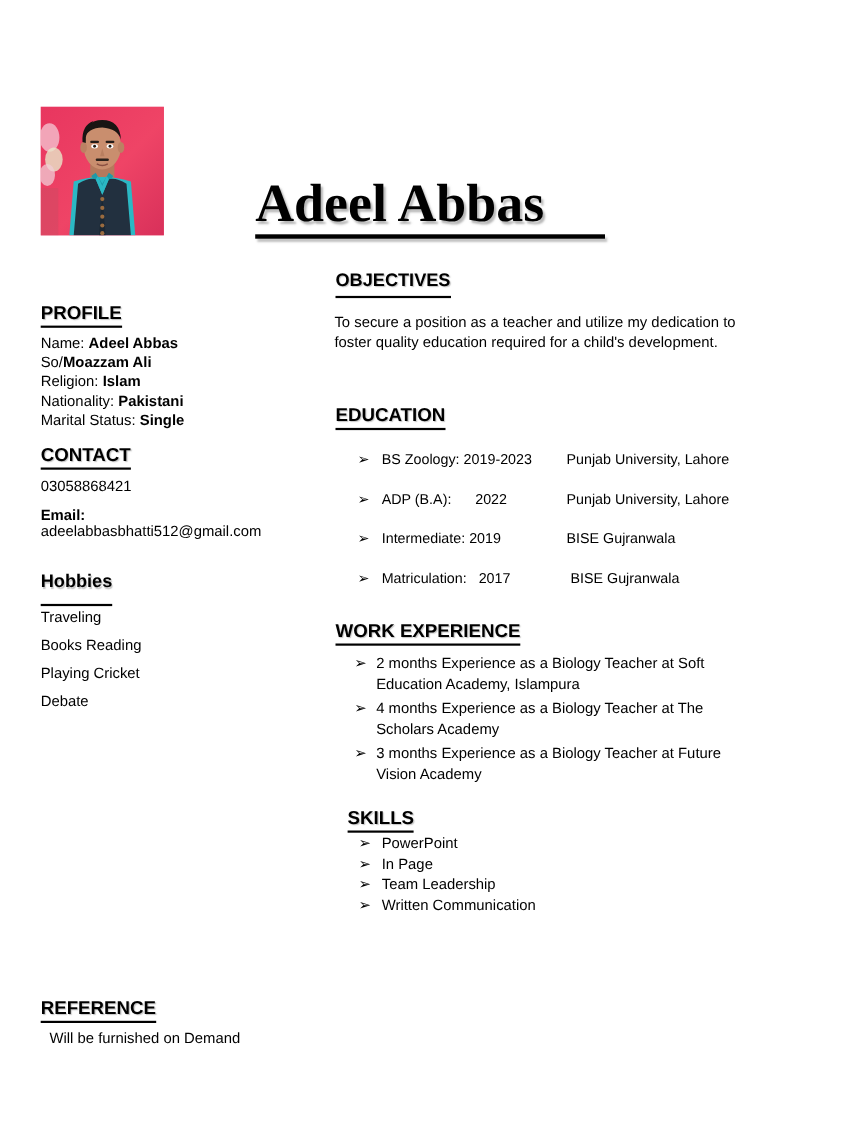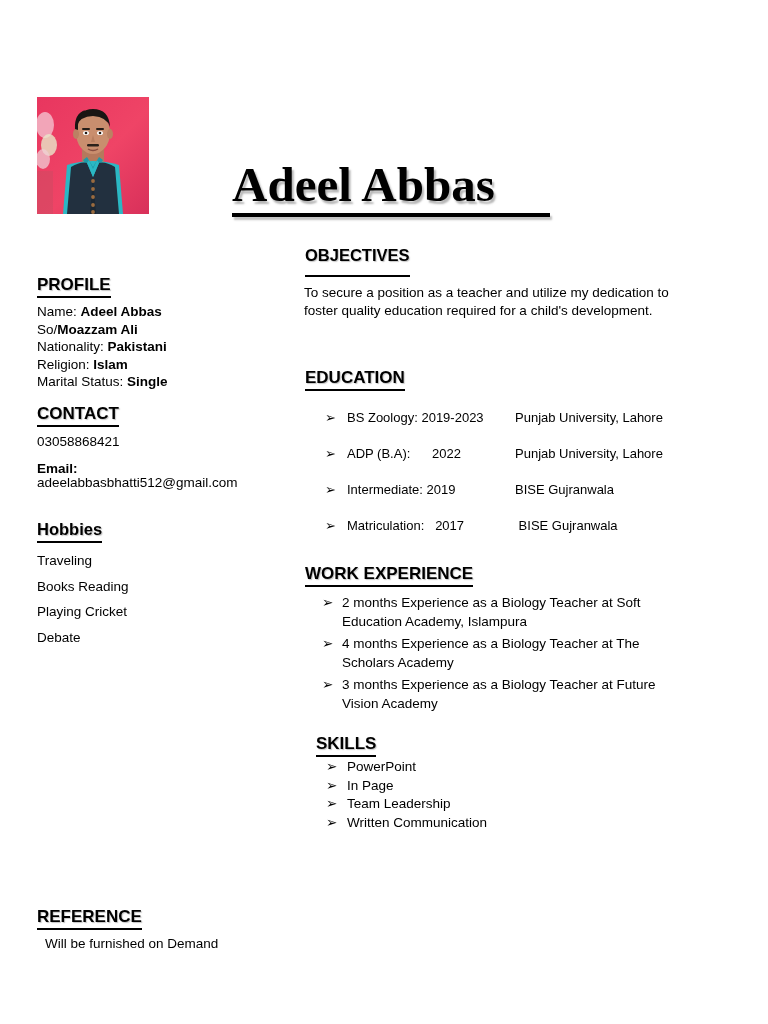--- a/index.html
+++ b/index.html
@@ -87,38 +87,38 @@
   }
   #contact-email-label {
     position: absolute; left: 37px; top: 461px;
     font-size: 13.5px; font-weight: 700; line-height: 16px;
   }
   #contact-email-value {
     position: absolute; left: 37px; top: 474px;
     font-size: 13.5px; line-height: 17px;
   }
 
-  #hobbies-head { top: 520px; font-size: 16.5px; padding-bottom: 2px; }
+  #hobbies-head { top: 520px; font-size: 16.5px; padding-bottom: 10px; }
   #hobbies-list {
     position: absolute; left: 37px; top: 548px;
     font-size: 13.5px;
     width: 240px;
   }
   #hobbies-list div { line-height: 25.6px; }
 
   #reference-head { top: 907px; font-size: 17px; padding-bottom: 1px; }
   #reference-text {
     position: absolute; left: 45px; top: 936px;
     font-size: 13.5px;
   }
 
   
   #objectives-head {
     position: absolute; left: 305px; top: 246px;
-    font-size: 16.5px; padding-bottom: 10px;
+    font-size: 16.5px; padding-bottom: 4px;
   }
   #objectives-body {
     position: absolute; left: 304px; top: 284px;
     width: 390px;
     font-size: 13.5px;
     line-height: 17.5px;
   }
 
   #education-head {
     position: absolute; left: 305px; top: 368px;
@@ -243,26 +243,26 @@
 
   <div id="profile-list">
     <div>
       <span>Name:</span>
       <b>Adeel Abbas</b>
     </div>
     <div>
       <span>So/</span><b>Moazzam Ali</b>
     </div>
     <div>
+      <span>Religion:</span>
+      <b>Islam</b>
+    </div>
+    <div>
       <span>Nationality:</span>
       <b>Pakistani</b>
-    </div>
-    <div>
-      <span>Religion:</span>
-      <b>Islam</b>
     </div>
     <div>
       <span>Marital Status:</span>
       <b>Single</b>
     </div>
   </div>
 
   <div class="lcol head-sans" id="contact-head">CONTACT</div>
   <div id="contact-phone">03058868421</div>
   <div id="contact-email-label">Email:</div>

